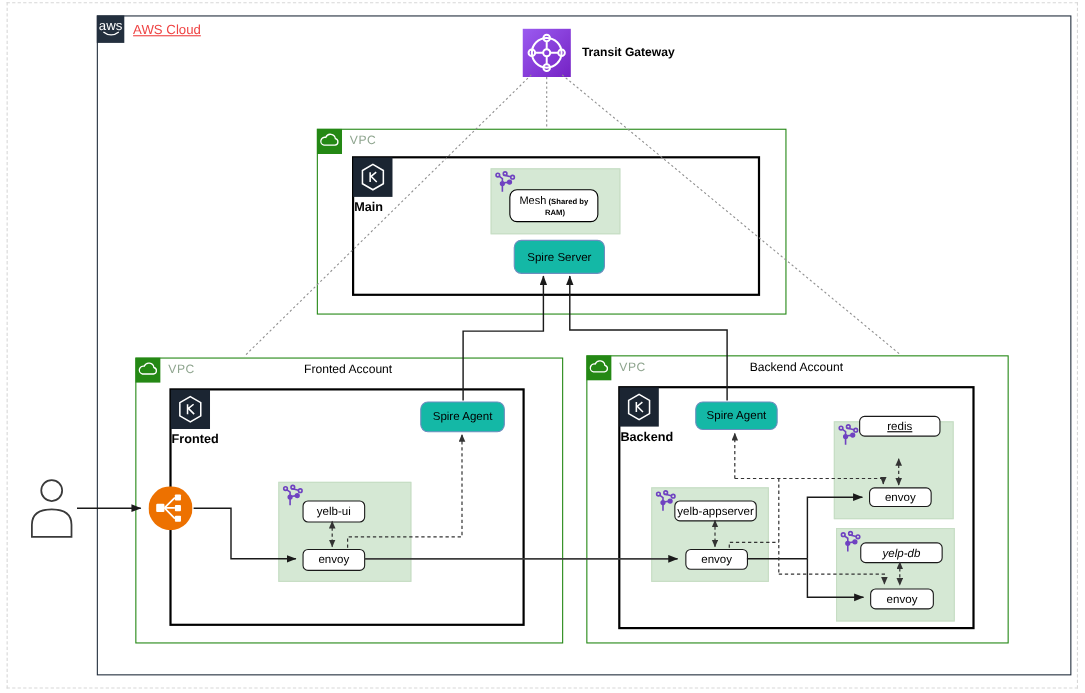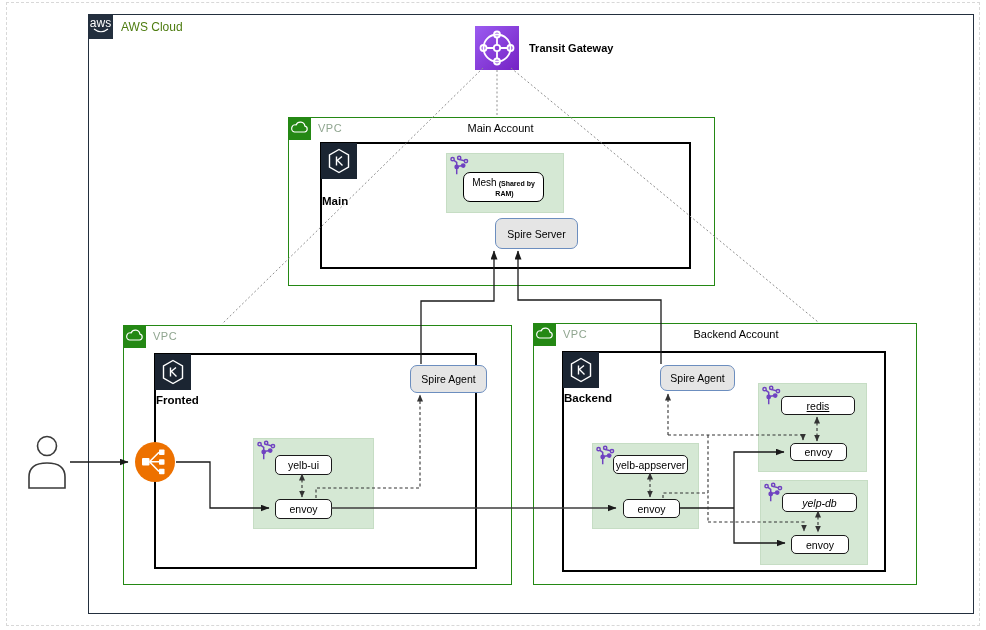--- a/index.html
+++ b/index.html
@@ -7,28 +7,28 @@
           font-family:"Liberation Sans",sans-serif;color:#000;}
   .abs{position:absolute;}
   .page-border{border:1px dashed #d8d8d8;}
   .cloud-box{border:1.5px solid #232f3e;background:#fff;}
   .vpc-box{border:1.5px solid #248814;background:transparent;}
   .inner-box{border:2px solid #000;background:transparent;}
   .mesh-area{background:#d5e8d4;border:1px solid #c6ddc4;}
   .svc-box{background:#fff;border:1.5px solid #1a1a1a;border-radius:5px;
            display:flex;align-items:center;justify-content:center;
            font-size:10.5px;color:#000;z-index:6;}
-  .spire-box{background:#e5e5e5;border:1px solid #6c8ebf;border-radius:7px;
+  .spire-box{background:#14b8a6;border:1px solid #6c8ebf;border-radius:7px;
              display:flex;align-items:center;justify-content:center;
-             font-size:10.5px;color:#000;z-index:6;margin-left:28px;}
+             font-size:10.5px;color:#000;z-index:6;}
   .acct-title{font-size:11px;text-align:center;color:#000;}
   .vpc-tag{font-size:11px;color:#8fa58f;letter-spacing:.5px;}
   .cluster-label{font-size:11.5px;font-weight:700;color:#000;}
   .label-sm{font-size:11px;color:#000;}
-  .cloud-label{font-size:12px;color:#4d7c0f;display:flex;align-items:center;}
+  .cloud-label{font-size:12px;color:#ef4444;display:flex;align-items:center;text-decoration:underline;}
   .icon{z-index:10;}
   .aws-logo{background:#232f3e;display:flex;flex-direction:column;align-items:center;justify-content:center;}
   .aws-logo .word{color:#fff;font-size:12px;font-weight:400;line-height:9px;}
   .mesh-shared-box{background:#fff;border:1.5px solid #000;border-radius:7px;z-index:6;
                    display:flex;flex-direction:column;align-items:center;justify-content:center;line-height:10px;}
   .mesh-main{font-size:10px;text-align:center;}
   .mesh-note{font-size:7px;font-weight:700;margin-left:2px;}
   svg.overlay{position:absolute;left:0;top:0;z-index:50;pointer-events:none;}
   .s-line{stroke:#1a1a1a;stroke-width:1.3;fill:none;}
   .s-line-thick{stroke:#3d3d3d;stroke-width:1.6;fill:none;}
@@ -74,31 +74,30 @@
   <div class="abs label-sm" style="left:529px;top:42px;font-weight:bold;">Transit Gateway</div>
 
   <div class="abs vpc-box" style="left:288px;top:117px;width:425px;height:167px;"></div>
   <div class="abs icon" style="left:288px;top:117px;">
     <svg width="23" height="23" viewBox="0 0 23 23">
       <rect width="23" height="23" fill="#248814"></rect>
       <path d="M6.5,15 h10 a3,3 0 0 0 .4-5.9 a4.6,4.6 0 0 0-8.8-1.2 A3.3,3.3 0 0 0 6.5,15 z" stroke="#fff" stroke-width="1.2" fill="none"></path>
     </svg>
   </div>
   <div class="abs vpc-tag" style="left:318px;top:122px;">VPC</div>
-  <div class="abs acct-title" style="left:288px;top:122px;width:425px;">Main Account</div>
 
   <div class="abs inner-box" style="left:320px;top:142px;width:367px;height:123px;"></div>
   <div class="abs icon" style="left:321px;top:143px;">
     <svg width="36" height="36" viewBox="0 0 36 36">
       <rect width="36" height="36" fill="#1b2532"></rect>
       <polygon points="18,6.5 27.5,12 27.5,24 18,29.5 8.5,24 8.5,12" stroke="#fff" stroke-width="1.4" fill="none"></polygon>
       <path d="M15.5,13.5 V22.5 M15.5,18 L21,13.5 M16.5,17.5 L21.5,22.5" stroke="#fff" stroke-width="1.4" fill="none"></path>
     </svg>
   </div>
-  <div class="abs cluster-label" style="left:322px;top:183px;margin-top:12px;">Main</div>
+  <div class="abs cluster-label" style="left:322px;top:183px;">Main</div>
 
   <div class="abs mesh-area" style="left:446px;top:153px;width:116px;height:58px;"></div>
   <div class="abs icon" style="left:448px;top:155px;">
     <svg width="22" height="22" viewBox="0 0 24 24">
       <g fill="none" stroke="#6f42c1" stroke-width="1.6">
         <path d="M9.5,21 V14.8 M9.5,11.2 V8 L6.5,5.8 M10.8,4.5 L17.8,6.2 M11.3,12.2 L14.8,11.8"></path>
         <circle cx="5" cy="4.5" r="1.8"></circle>
         <circle cx="12.2" cy="3.2" r="1.8"></circle>
         <circle cx="19.6" cy="6.6" r="1.8"></circle>
         <circle cx="9.5" cy="13" r="1.8" fill="#6f42c1"></circle>
@@ -115,20 +114,21 @@
   <div class="abs spire-box" style="left:467px;top:218px;width:81px;height:29px;">Spire Server</div>
 
   <div class="abs vpc-box" style="left:123px;top:325px;width:387px;height:258px;"></div>
   <div class="abs icon" style="left:123px;top:325px;">
     <svg width="23" height="23" viewBox="0 0 23 23">
       <rect width="23" height="23" fill="#248814"></rect>
       <path d="M6.5,15 h10 a3,3 0 0 0 .4-5.9 a4.6,4.6 0 0 0-8.8-1.2 A3.3,3.3 0 0 0 6.5,15 z" stroke="#fff" stroke-width="1.2" fill="none"></path>
     </svg>
   </div>
   <div class="abs vpc-tag" style="left:153px;top:330px;">VPC</div>
+  <div class="abs acct-title" style="left:123px;top:330px;width:387px;">Fronted Account</div>
 
   <div class="abs inner-box" style="left:154px;top:353px;width:319px;height:212px;"></div>
   <div class="abs icon" style="left:155px;top:354px;">
     <svg width="36" height="36" viewBox="0 0 36 36">
       <rect width="36" height="36" fill="#1b2532"></rect>
       <polygon points="18,6.5 27.5,12 27.5,24 18,29.5 8.5,24 8.5,12" stroke="#fff" stroke-width="1.4" fill="none"></polygon>
       <path d="M15.5,13.5 V22.5 M15.5,18 L21,13.5 M16.5,17.5 L21.5,22.5" stroke="#fff" stroke-width="1.4" fill="none"></path>
     </svg>
   </div>
   <div class="abs cluster-label" style="left:156px;top:394px;">Fronted</div>
@@ -173,21 +173,21 @@
   </div>
 
   <div class="abs vpc-box" style="left:533px;top:323px;width:382px;height:260px;"></div>
   <div class="abs icon" style="left:533px;top:323px;">
     <svg width="23" height="23" viewBox="0 0 23 23">
       <rect width="23" height="23" fill="#248814"></rect>
       <path d="M6.5,15 h10 a3,3 0 0 0 .4-5.9 a4.6,4.6 0 0 0-8.8-1.2 A3.3,3.3 0 0 0 6.5,15 z" stroke="#fff" stroke-width="1.2" fill="none"></path>
     </svg>
   </div>
   <div class="abs vpc-tag" style="left:563px;top:328px;">VPC</div>
-  <div class="abs acct-title" style="left:533px;top:328px;width:382px;margin-left:12px;">Backend Account</div>
+  <div class="abs acct-title" style="left:533px;top:328px;width:382px;">Backend Account</div>
 
   <div class="abs inner-box" style="left:562px;top:351px;width:320px;height:217px;"></div>
   <div class="abs icon" style="left:563px;top:352px;">
     <svg width="36" height="36" viewBox="0 0 36 36">
       <rect width="36" height="36" fill="#1b2532"></rect>
       <polygon points="18,6.5 27.5,12 27.5,24 18,29.5 8.5,24 8.5,12" stroke="#fff" stroke-width="1.4" fill="none"></polygon>
       <path d="M15.5,13.5 V22.5 M15.5,18 L21,13.5 M16.5,17.5 L21.5,22.5" stroke="#fff" stroke-width="1.4" fill="none"></path>
     </svg>
   </div>
   <div class="abs cluster-label" style="left:564px;top:392px;">Backend</div>
@@ -216,21 +216,21 @@
       <g fill="none" stroke="#6f42c1" stroke-width="1.6">
         <path d="M9.5,21 V14.8 M9.5,11.2 V8 L6.5,5.8 M10.8,4.5 L17.8,6.2 M11.3,12.2 L14.8,11.8"></path>
         <circle cx="5" cy="4.5" r="1.8"></circle>
         <circle cx="12.2" cy="3.2" r="1.8"></circle>
         <circle cx="19.6" cy="6.6" r="1.8"></circle>
         <circle cx="9.5" cy="13" r="1.8" fill="#6f42c1"></circle>
         <circle cx="16.6" cy="11.5" r="1.8" fill="#6f42c1"></circle>
       </g>
     </svg>
   </div>
-  <div class="abs svc-box" style="left:781px;top:396px;width:72px;height:17px;text-decoration:underline;">redis</div>
+  <div class="abs svc-box" style="left:781px;top:378px;width:72px;height:17px;text-decoration:underline;">redis</div>
   <div class="abs svc-box" style="left:790px;top:443px;width:55px;height:16px;">envoy</div>
 
   <div class="abs mesh-area" style="left:760px;top:480px;width:106px;height:83px;"></div>
   <div class="abs icon" style="left:762px;top:482px;">
     <svg width="22" height="22" viewBox="0 0 24 24">
       <g fill="none" stroke="#6f42c1" stroke-width="1.6">
         <path d="M9.5,21 V14.8 M9.5,11.2 V8 L6.5,5.8 M10.8,4.5 L17.8,6.2 M11.3,12.2 L14.8,11.8"></path>
         <circle cx="5" cy="4.5" r="1.8"></circle>
         <circle cx="12.2" cy="3.2" r="1.8"></circle>
         <circle cx="19.6" cy="6.6" r="1.8"></circle>

